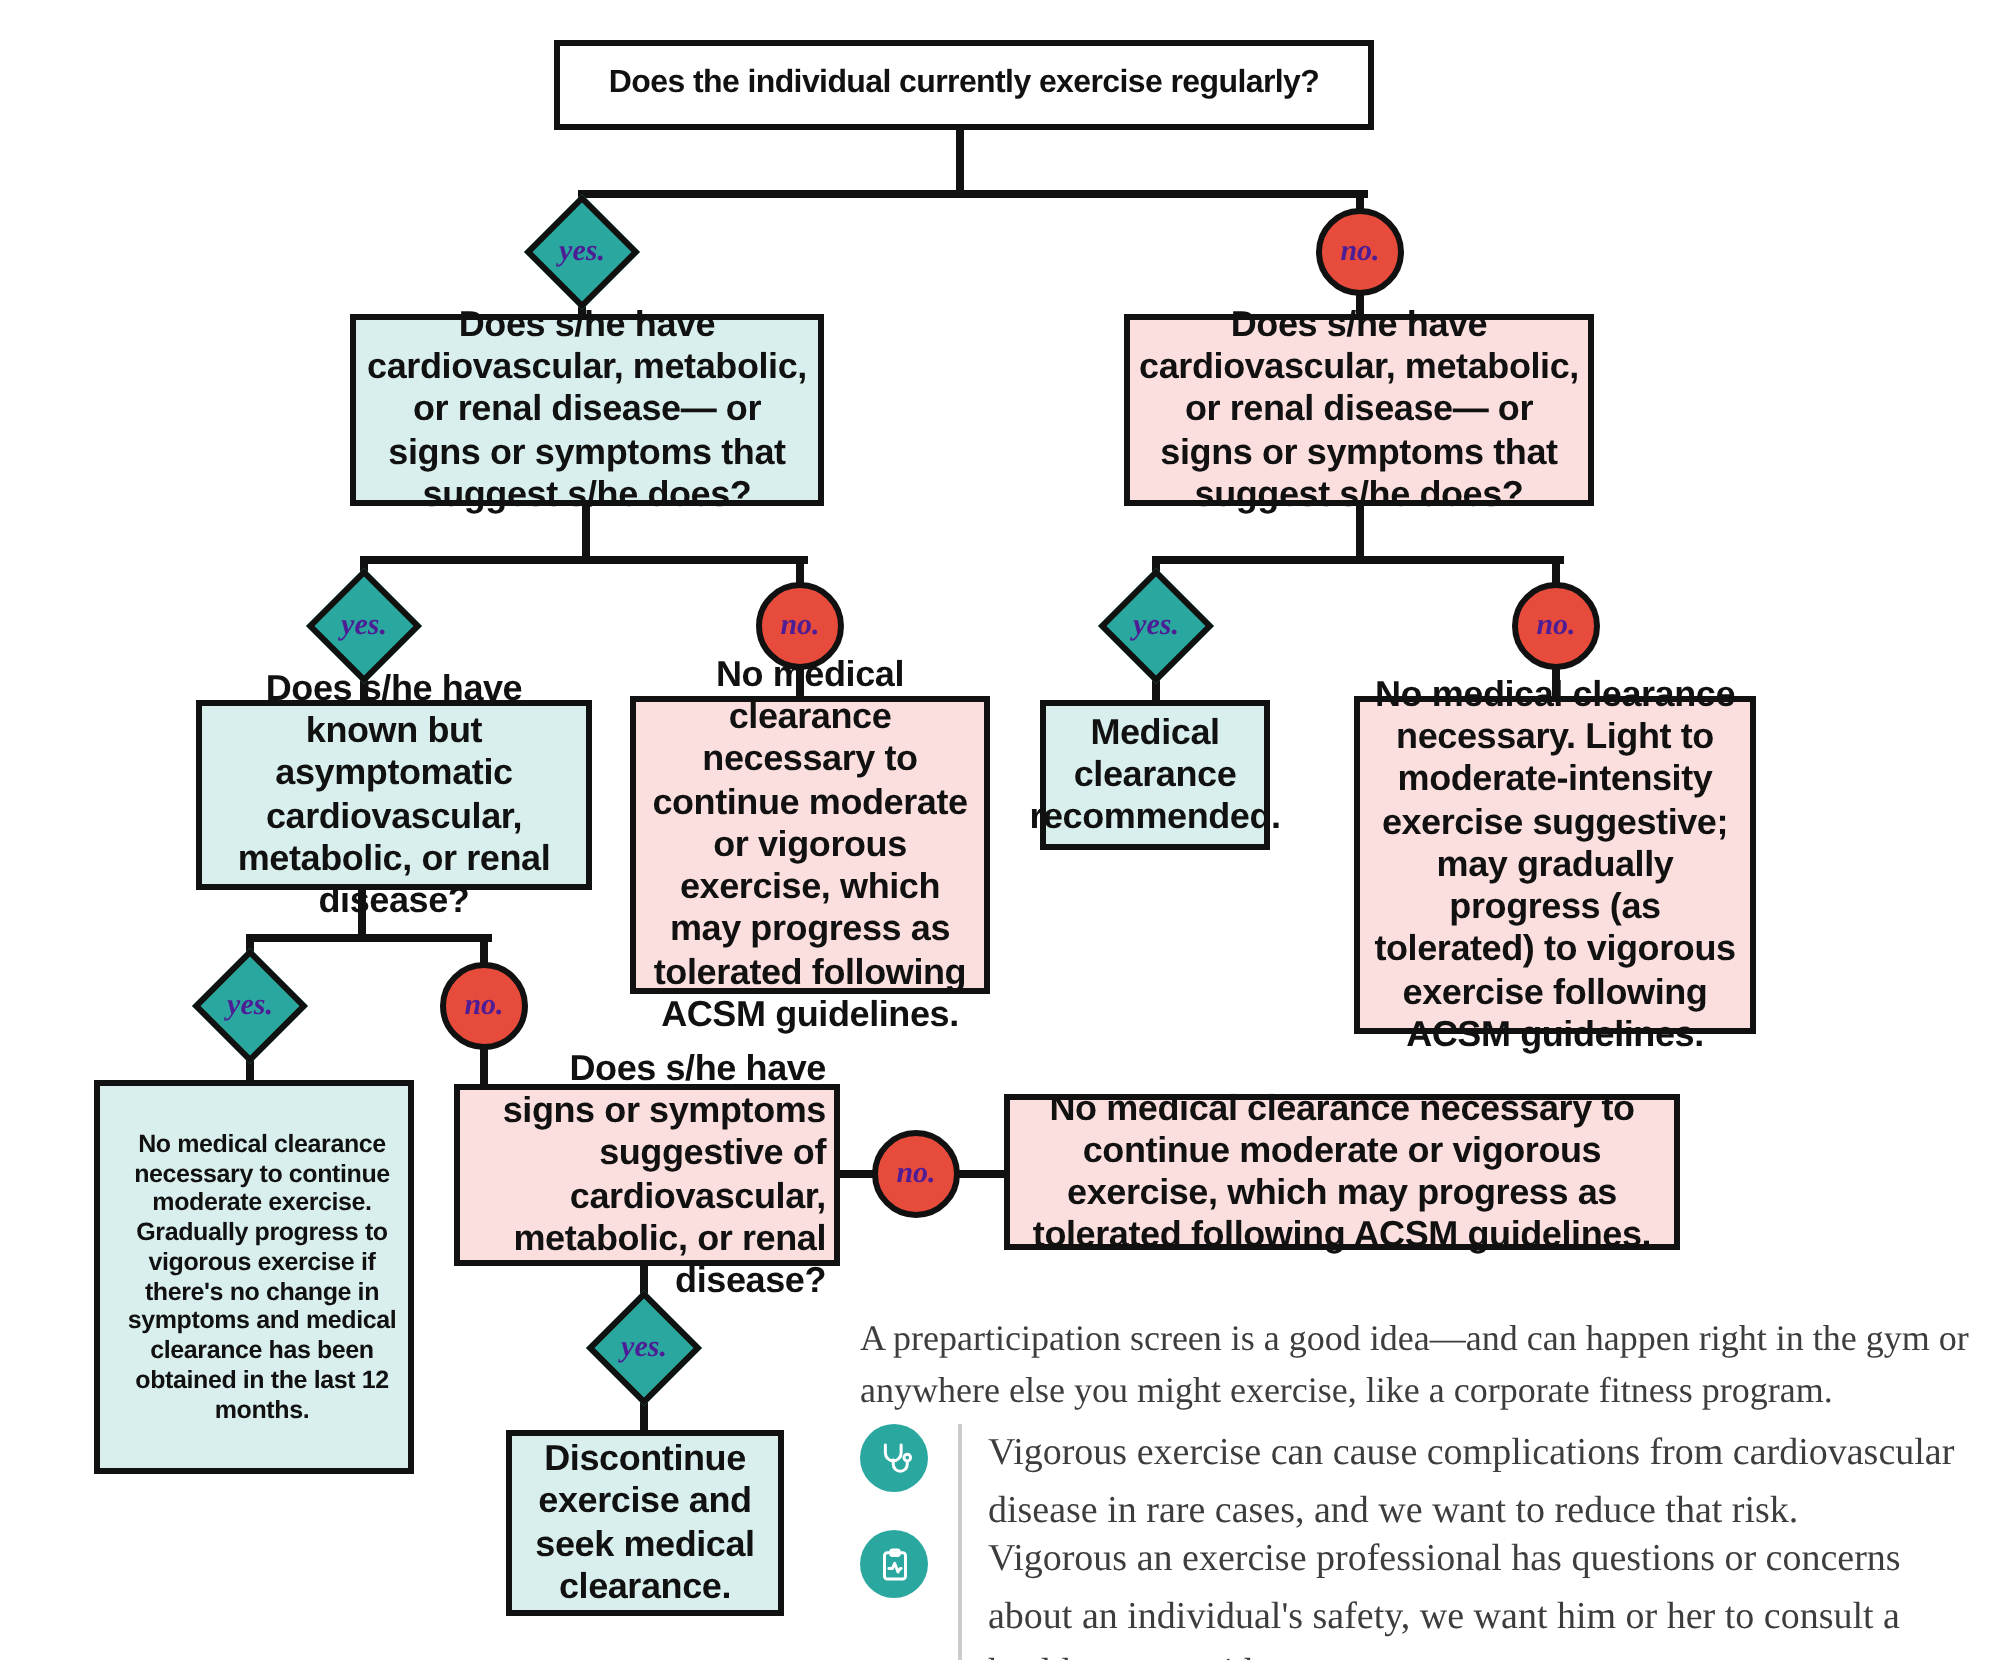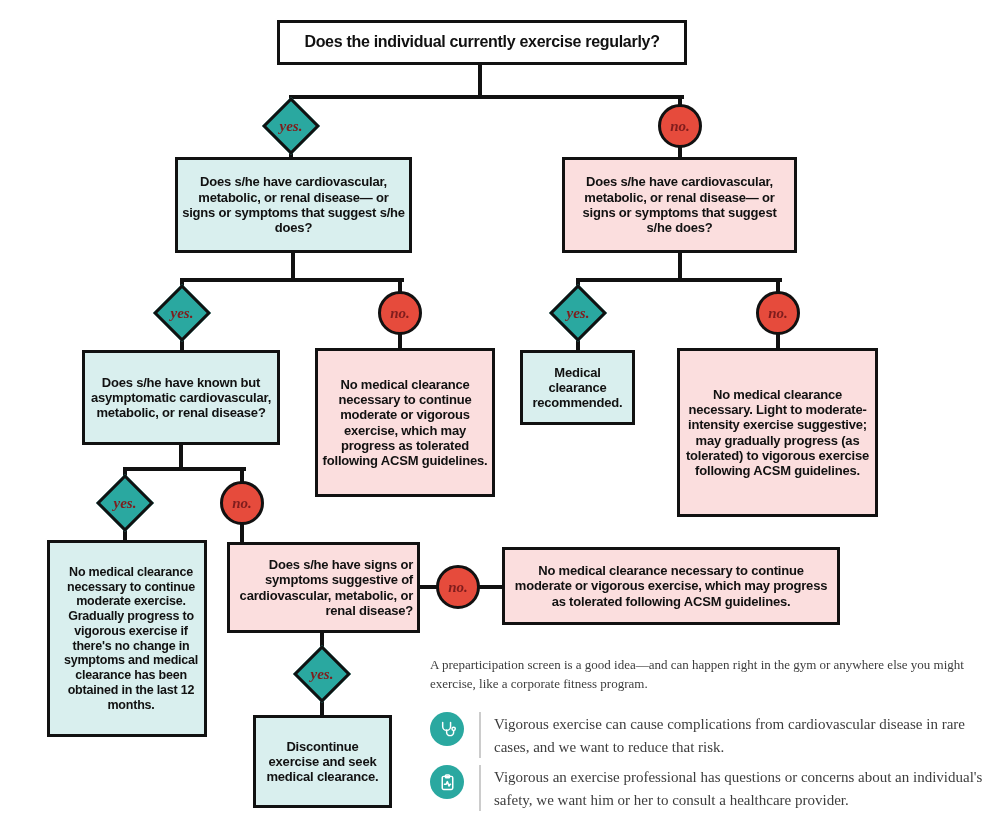--- a/index.html
+++ b/index.html
@@ -11,59 +11,59 @@
   .canvas{
     position:relative;width:1000px;height:830px;background:#ffffff;overflow:hidden;
     font-family:"Liberation Sans",sans-serif;
   }
   
   .line{position:absolute;background:var(--line);z-index:1;}
   
   .node{
     position:absolute;z-index:2;border:3px solid var(--line);
     display:flex;align-items:center;justify-content:center;text-align:center;
-    font-weight:700;font-size:13px;line-height:1.18;letter-spacing:-0.2px;
+    font-weight:700;font-size:18px;line-height:1.18;letter-spacing:-0.2px;
     color:var(--ink);padding:3px 4px;
   }
   .node.white{background:#ffffff;font-size:16px;letter-spacing:-0.3px;}
   .node.teal-fill{background:var(--box-teal);}
   .node.pink-fill{background:var(--box-pink);}
   .node.small{font-size:12.5px;padding-left:12px;}
   
   .marker{position:absolute;z-index:3;display:flex;align-items:center;justify-content:center;}
   .marker .label{
-    position:relative;z-index:2;color:#7f1d1d;font-family:"Liberation Serif",serif;
+    position:relative;z-index:2;color:#4c1d95;font-family:"Liberation Serif",serif;
     font-style:italic;font-weight:700;font-size:15px;
   }
   .diamond{width:54px;height:54px;}
   .diamond::before{
     content:"";position:absolute;left:50%;top:50%;width:35px;height:35px;
     transform:translate(-50%,-50%) rotate(45deg);
     background:var(--teal);border:3px solid var(--line);
   }
   .circle{width:44px;height:44px;}
   .circle::before{
     content:"";position:absolute;inset:0;border-radius:50%;
     background:var(--red);border:3px solid var(--line);
   }
   
   .footer-intro{
     position:absolute;left:430px;top:656px;width:560px;z-index:2;
-    font-family:"Liberation Serif",serif;font-size:13px;line-height:1.45;
+    font-family:"Liberation Serif",serif;font-size:18px;line-height:1.45;
     color:var(--footer-ink);
   }
   .bullet{position:absolute;left:430px;width:560px;display:flex;align-items:flex-start;z-index:2;}
   .bullet-icon{
     flex:0 0 34px;width:34px;height:34px;border-radius:50%;background:var(--teal);
     display:flex;align-items:center;justify-content:center;
   }
   .bullet-icon svg{width:21px;height:21px;}
   .bullet-divider{flex:0 0 2px;width:2px;align-self:stretch;background:#cccccc;margin:0 13px 0 15px;min-height:44px;}
   .bullet-text{
-    font-family:"Liberation Serif",serif;font-size:15px;line-height:1.5;
+    font-family:"Liberation Serif",serif;font-size:19px;line-height:1.5;
     color:var(--footer-ink);padding-top:1px;
   }
 </style>
 </head>
 <body>
 
 <div class="canvas">
 
   <div class="line" style="left:478px;top:63px;width:4px;height:36px;"></div>
   <div class="line" style="left:289px;top:95px;width:395px;height:4px;"></div>
@@ -87,21 +87,21 @@
 
   <div class="line" style="left:420px;top:585px;width:84px;height:4px;"></div>
   <div class="line" style="left:320px;top:631px;width:4px;height:86px;"></div>
 
   <div class="node white" style="left:277px;top:20px;width:410px;height:45px;">Does the individual currently exercise regularly?</div>
 
   <div class="node teal-fill" style="left:175px;top:157px;width:237px;height:96px;">Does s/he have cardiovascular, metabolic, or renal disease— or signs or symptoms that suggest s/he does?</div>
 
   <div class="node pink-fill" style="left:562px;top:157px;width:235px;height:96px;">Does s/he have cardiovascular, metabolic, or renal disease— or signs or symptoms that suggest s/he does?</div>
 
-  <div class="node teal-fill" style="left:82px;top:350px;width:198px;height:95px;">Does s/he have known but asymptomatic cardiovascular, metabolic, or renal disease?</div>
+  <div class="node teal-fill" style="left:98px;top:350px;width:198px;height:95px;">Does s/he have known but asymptomatic cardiovascular, metabolic, or renal disease?</div>
 
   <div class="node pink-fill" style="left:315px;top:348px;width:180px;height:149px;">No medical clearance necessary to continue moderate or vigorous exercise, which may progress as tolerated following ACSM guidelines.</div>
 
   <div class="node teal-fill" style="left:520px;top:350px;width:115px;height:75px;">Medical clearance recommended.</div>
 
   <div class="node pink-fill" style="left:677px;top:348px;width:201px;height:169px;">No medical clearance necessary. Light to moderate-intensity exercise suggestive; may gradually progress (as tolerated) to vigorous exercise following ACSM guidelines.</div>
 
   <div class="node teal-fill small" style="left:47px;top:540px;width:160px;height:197px;">No medical clearance necessary to continue moderate exercise. Gradually progress to vigorous exercise if there's no change in symptoms and medical clearance has been obtained in the last 12 months.</div>
 
   <div class="node pink-fill" style="left:227px;top:542px;width:193px;height:91px;text-align:right;">Does s/he have signs or symptoms suggestive of cardiovascular, metabolic, or renal disease?</div>

